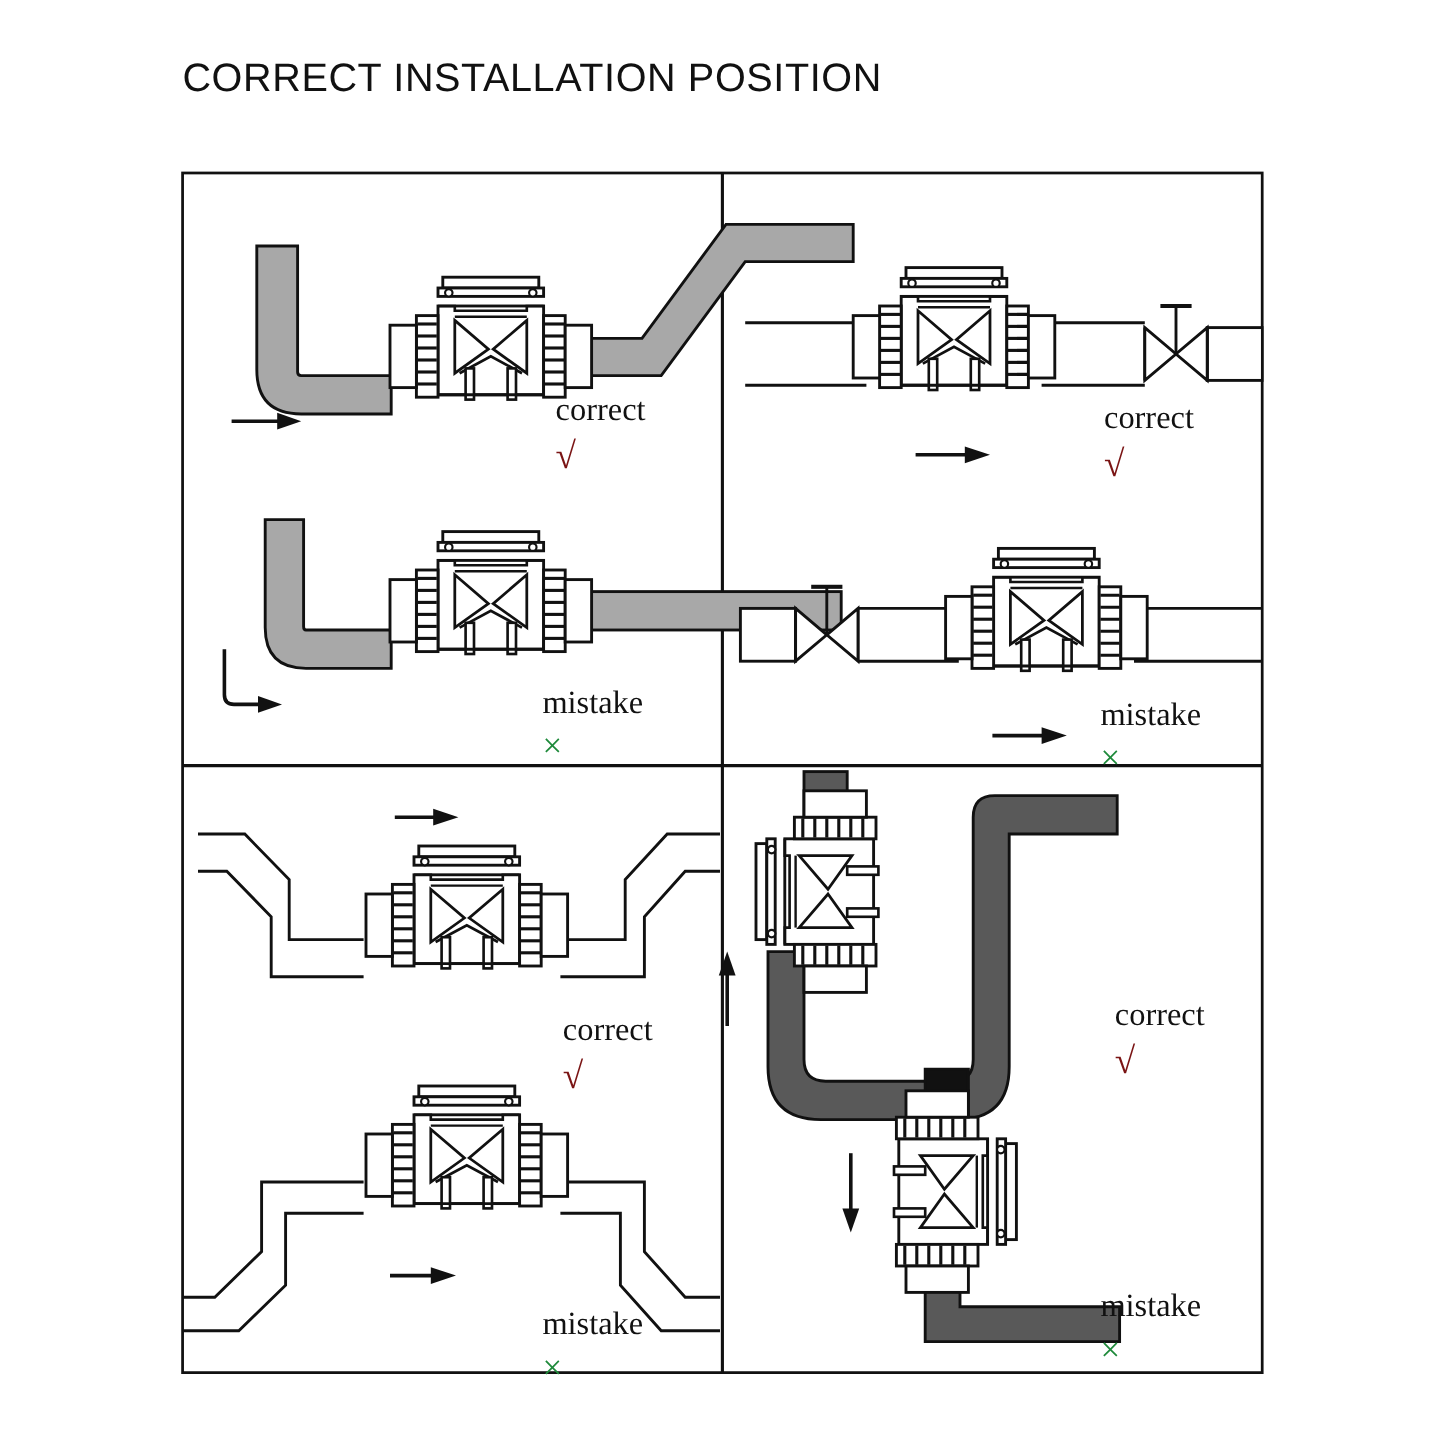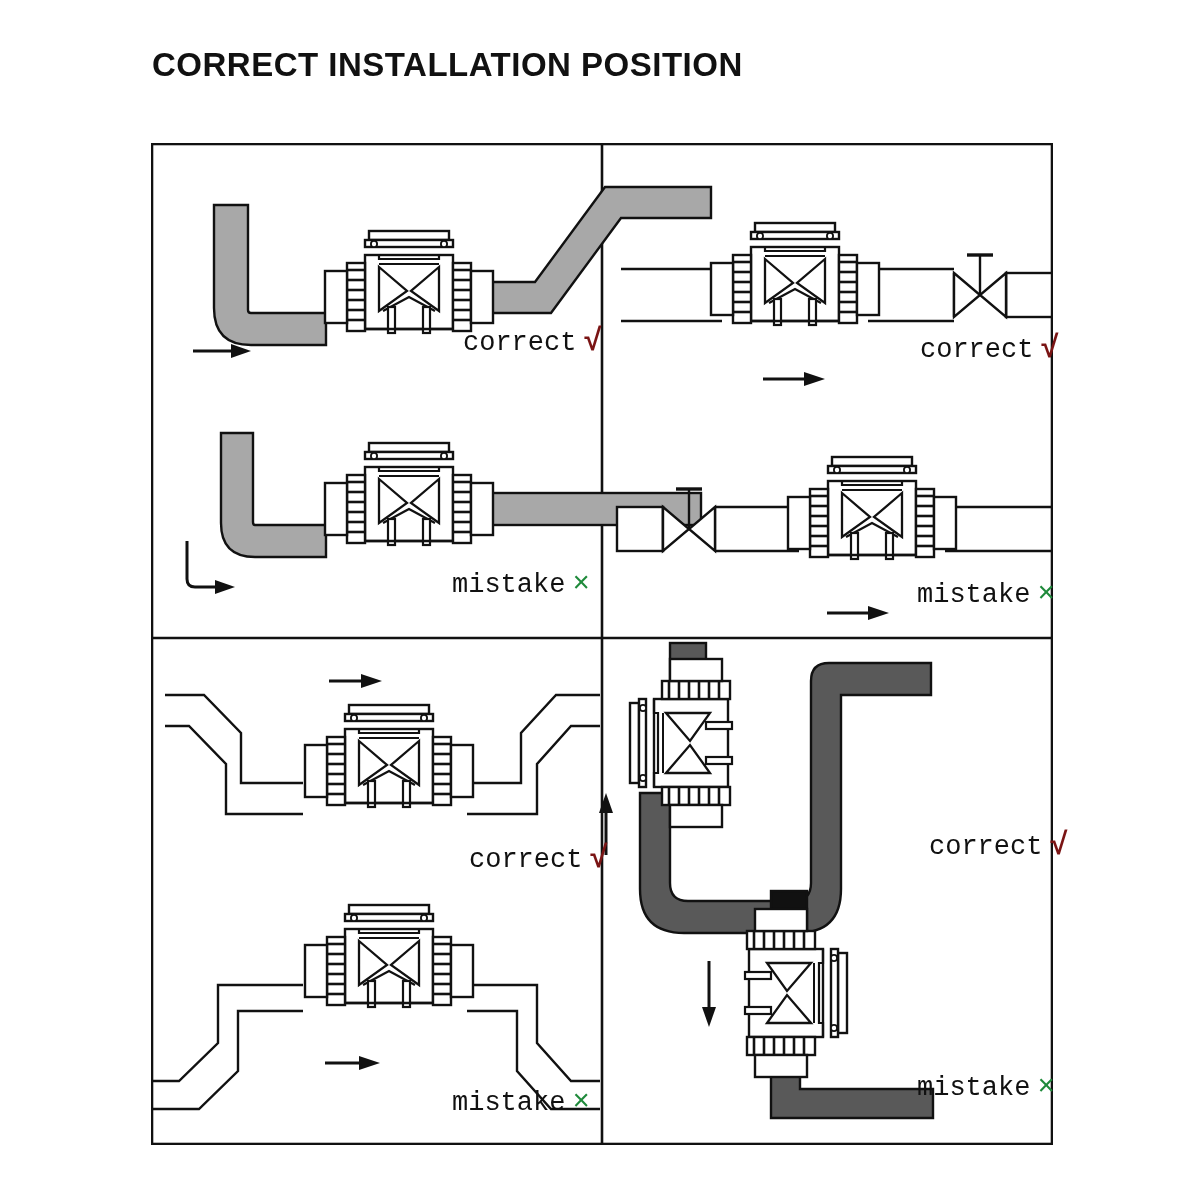--- a/index.html
+++ b/index.html
@@ -13,21 +13,21 @@
     font-family: "Liberation Sans", sans-serif;
     overflow: hidden;
     position: relative;
   }
 
   #page-title {
     position: absolute;
     left: 152px;
     top: 46px;
     font-size: 33px;
-    font-weight: bold;
+    font-weight: normal;
     letter-spacing: 0.5px;
     color: #111111;
     white-space: nowrap;
   }
 
   #diagram-frame {
     position: absolute;
     left: 151px;
     top: 143px;
     width: 902px;
@@ -35,27 +35,28 @@
   }
 
   #diagram-svg {
     display: block;
     width: 902px;
     height: 1002px;
   }
 
   .verdict-label {
     position: absolute;
-    font-family: Liberation Mono, monospace;
+    font-family: Liberation Serif, serif;
     font-size: 27px;
     color: #111111;
     white-space: nowrap;
     display: flex;
     align-items: baseline;
     gap: 7px;
+    flex-direction: column;
   }
   .verdict-mark {
     font-size: 31px;
     font-weight: bold;
     line-height: 1;
   }
   .mark-correct { color: #7a1414; }
   .mark-mistake { color: #1f8a3b; font-weight: normal; font-size: 29px; }
 
   #v-tl { left: 463px; top: 326px; }

